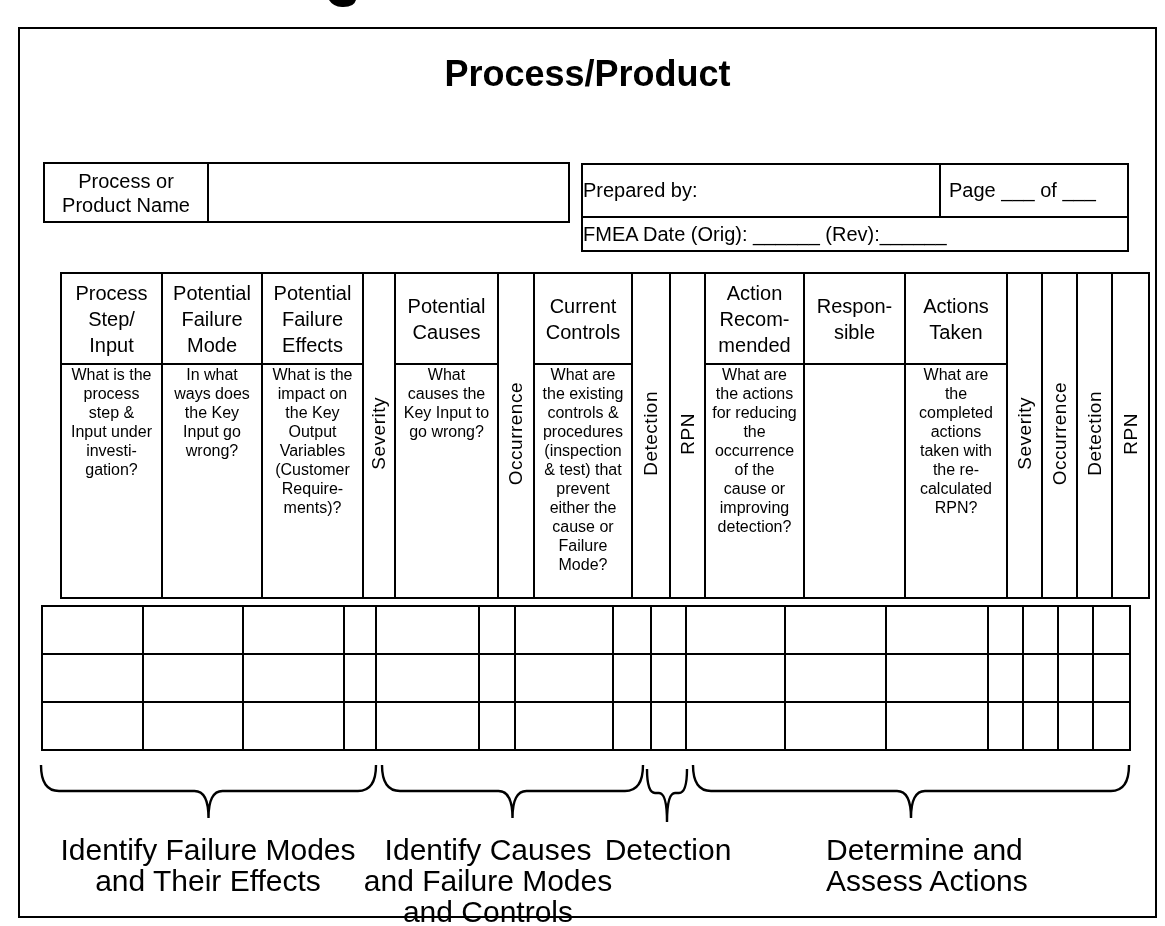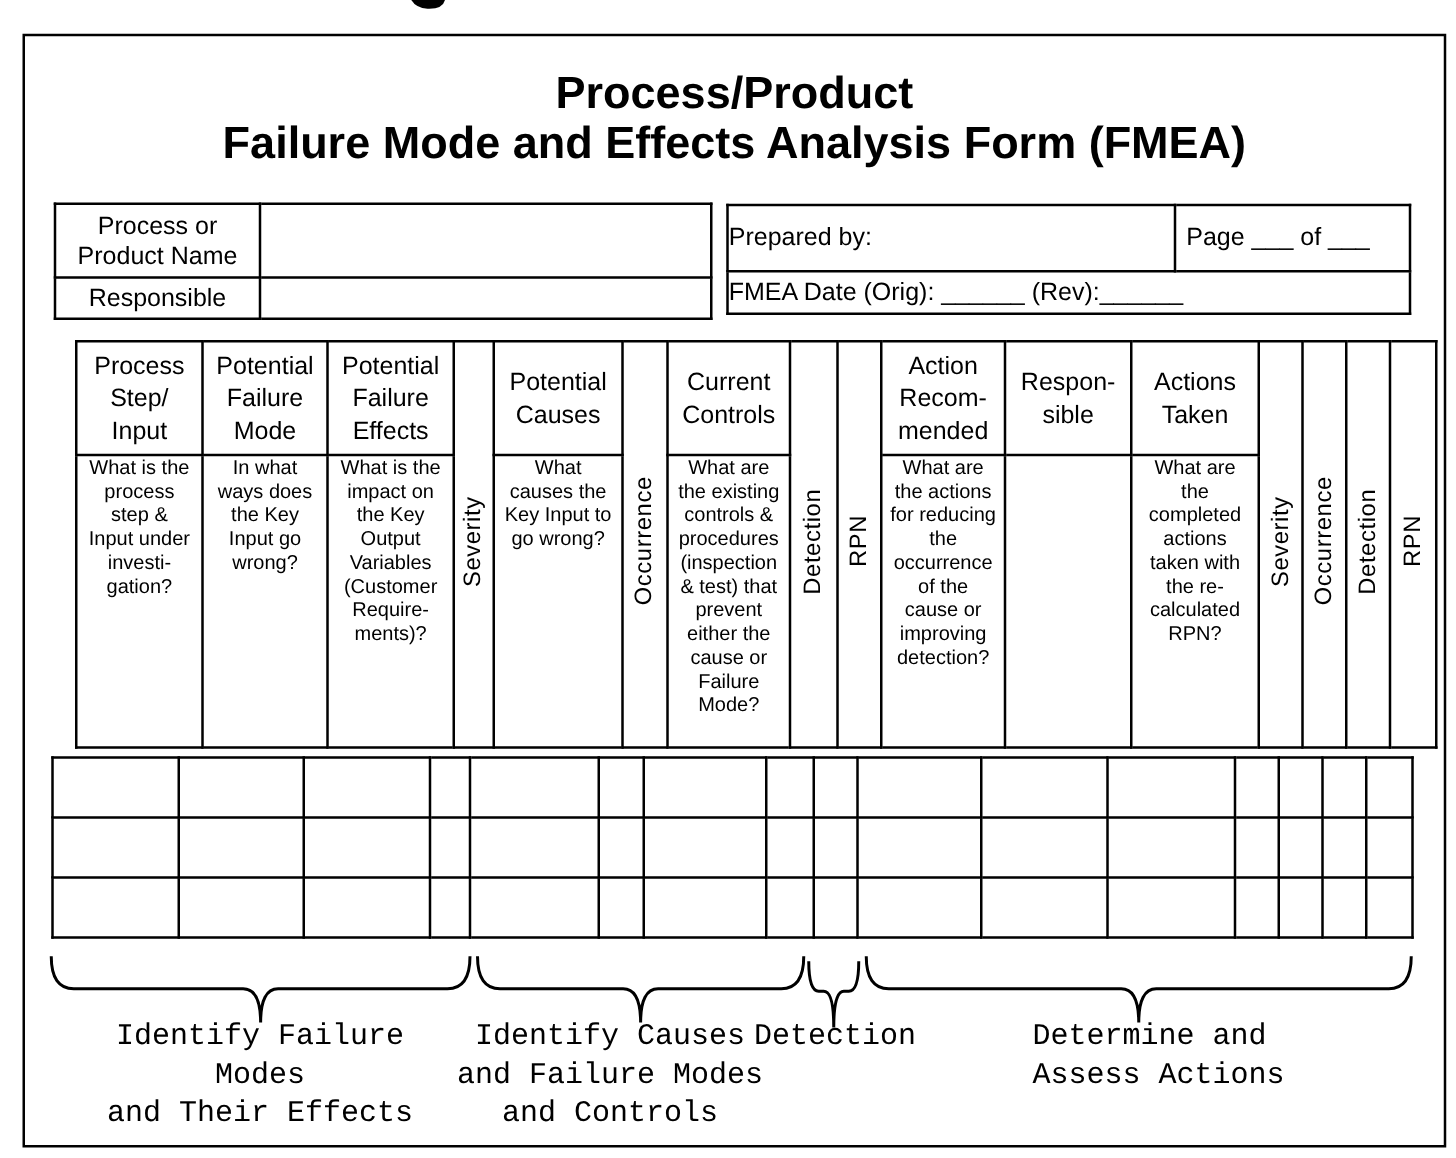--- a/index.html
+++ b/index.html
@@ -20,53 +20,48 @@
   
   .tc{font-size:20px;line-height:26px;text-align:center;vertical-align:middle;}
   .dc{font-size:16px;line-height:19px;text-align:center;vertical-align:top;padding-top:9px;}
   .vc{text-align:center;vertical-align:middle;}
   .vert{display:inline-block;writing-mode:vertical-rl;transform:rotate(180deg);
         font-size:19px;letter-spacing:.5px;}
   .r1 td{height:89px;}
   .r2 td{height:232px;}
   .btable td{height:46px;}
   
-  .brace-label{position:absolute;top:814px;font-size:24px;line-height:31px;text-align:center;font-family:Liberation Mono, monospace;}
+  .brace-label{position:absolute;top:834px;font-size:30px;line-height:31px;text-align:center;}
   .brace-label.left-align{text-align:left;}
   svg{position:absolute;}
 </style>
 </head>
 <body>
 
 <div class="canvas">
 
   <svg width="36" height="12" style="left:326px;top:0;">
     <path d="M3,0 H30 Q28,7.5 16,7 Q7,6.5 3,0 Z" fill="#000"></path>
   </svg>
 
   <div class="page-border"></div>
 
   <div class="title">
     <div>Process/Product</div>
-    <div>Failure Mode and Effects Analysis Form (FMEA)</div>
   </div>
 
   <table class="grid" style="left:43px;top:162px;width:525px;">
     <colgroup>
         <col style="width:164px">
         <col style="width:361px">
       </colgroup>
     <tbody>
         <tr>
       <td class="info-label pre" style="height:57px;margin-left:16px;">Process or
 Product Name</td>
-      <td class="info-blank"></td>
-    </tr>
-    <tr>
-      <td class="info-label" style="height:31px;">Responsible</td>
       <td class="info-blank"></td>
     </tr>
   </tbody>
     </table>
 
   <table class="grid" style="left:581px;top:163px;width:546px;">
     <colgroup>
         <col style="width:358px">
         <col style="width:188px">
       </colgroup>

